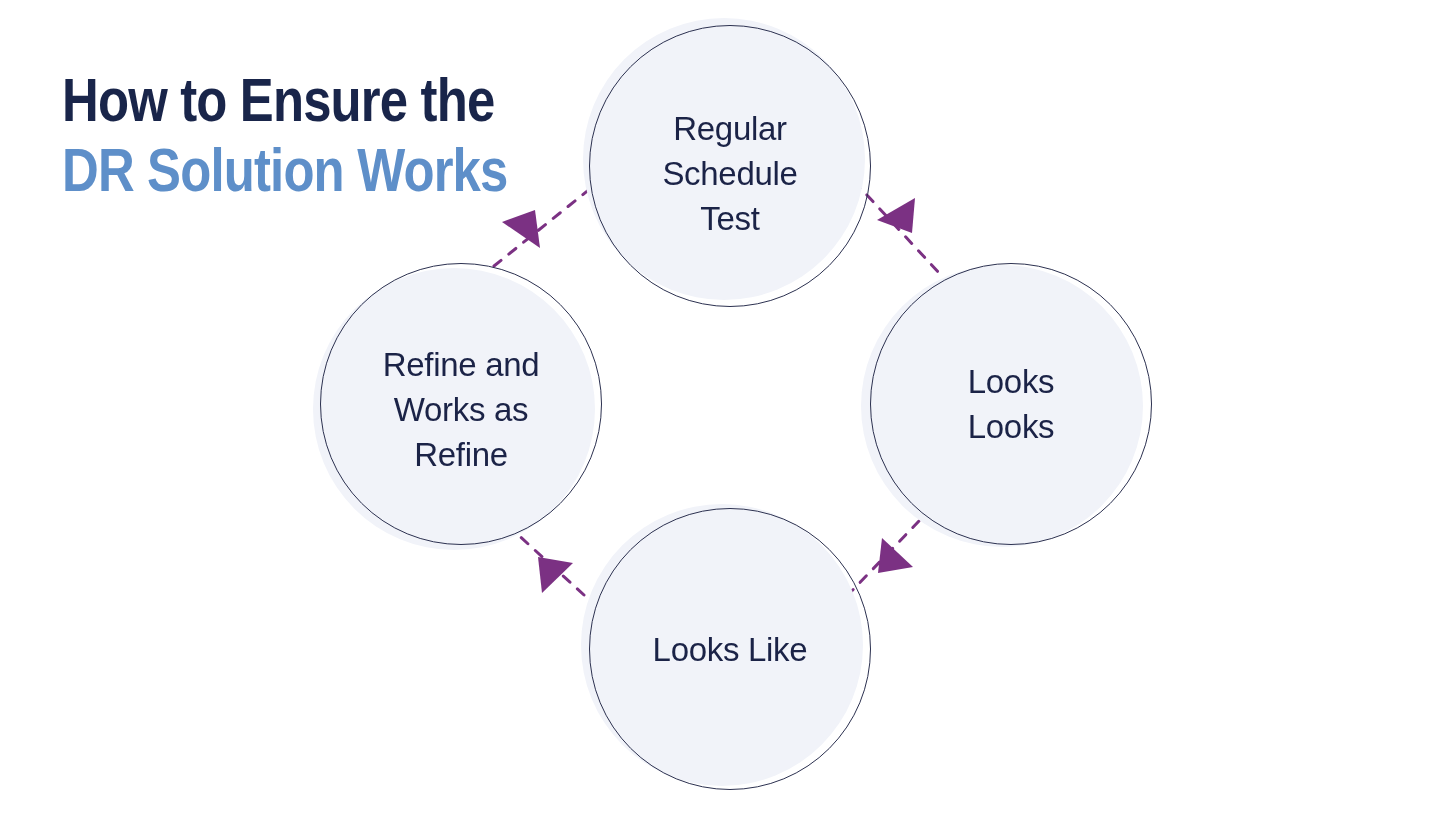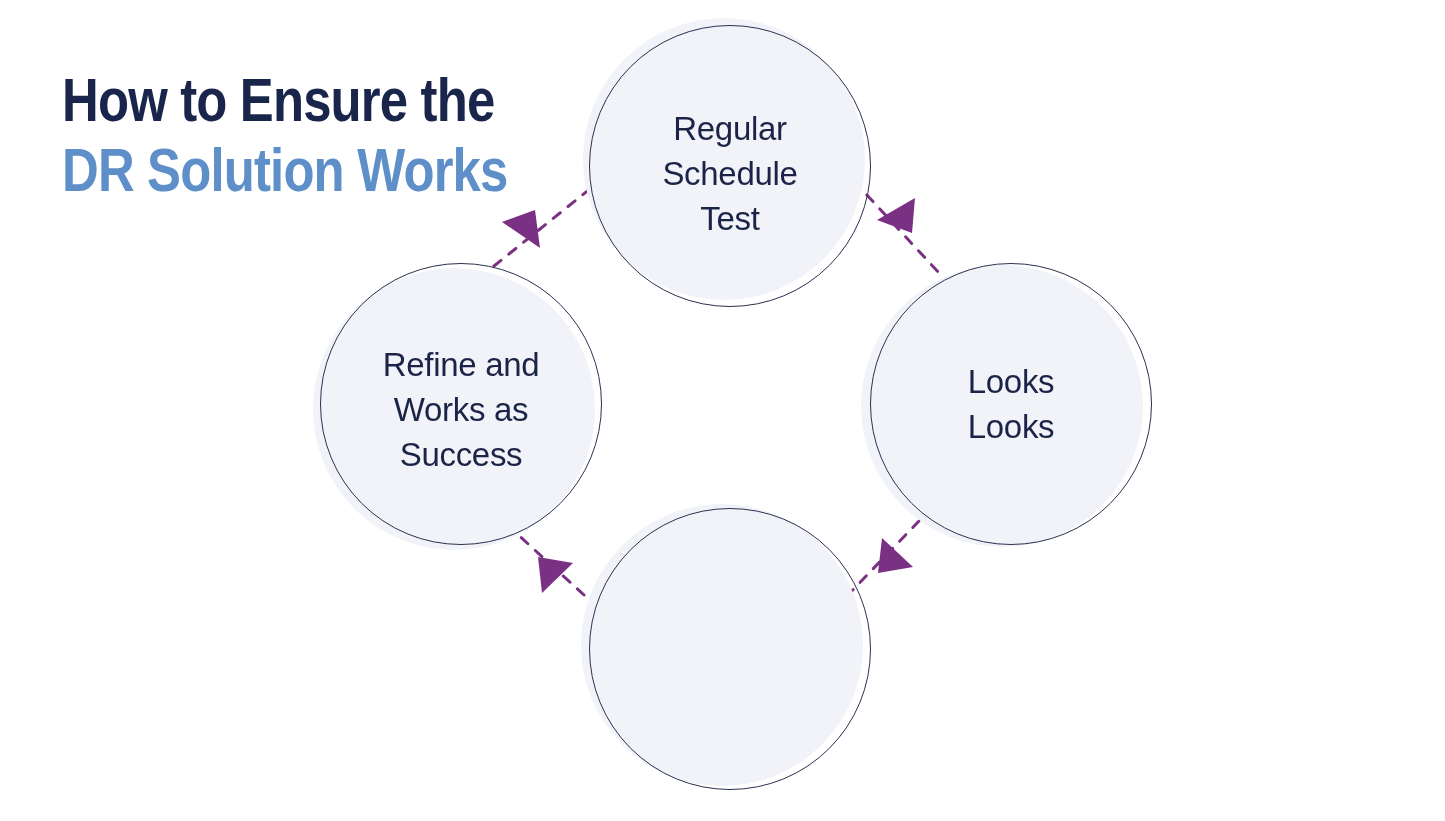--- a/index.html
+++ b/index.html
@@ -98,26 +98,27 @@
       <span>Looks</span>
       <span>Looks</span>
       <span></span>
     </div>
   </div>
 
   <div class="node node-bottom">
     <div class="fill"></div>
     <div class="ring"></div>
     <div class="label">
+      <span>Looks Like</span>
     </div>
   </div>
 
   <div class="node node-left">
     <div class="fill"></div>
     <div class="ring"></div>
     <div class="label">
       <span>Refine and</span>
       <span>Works as</span>
-      <span>Success</span>
+      <span>Refine</span>
     </div>
   </div>
 
 </div>
 
 </body></html>

